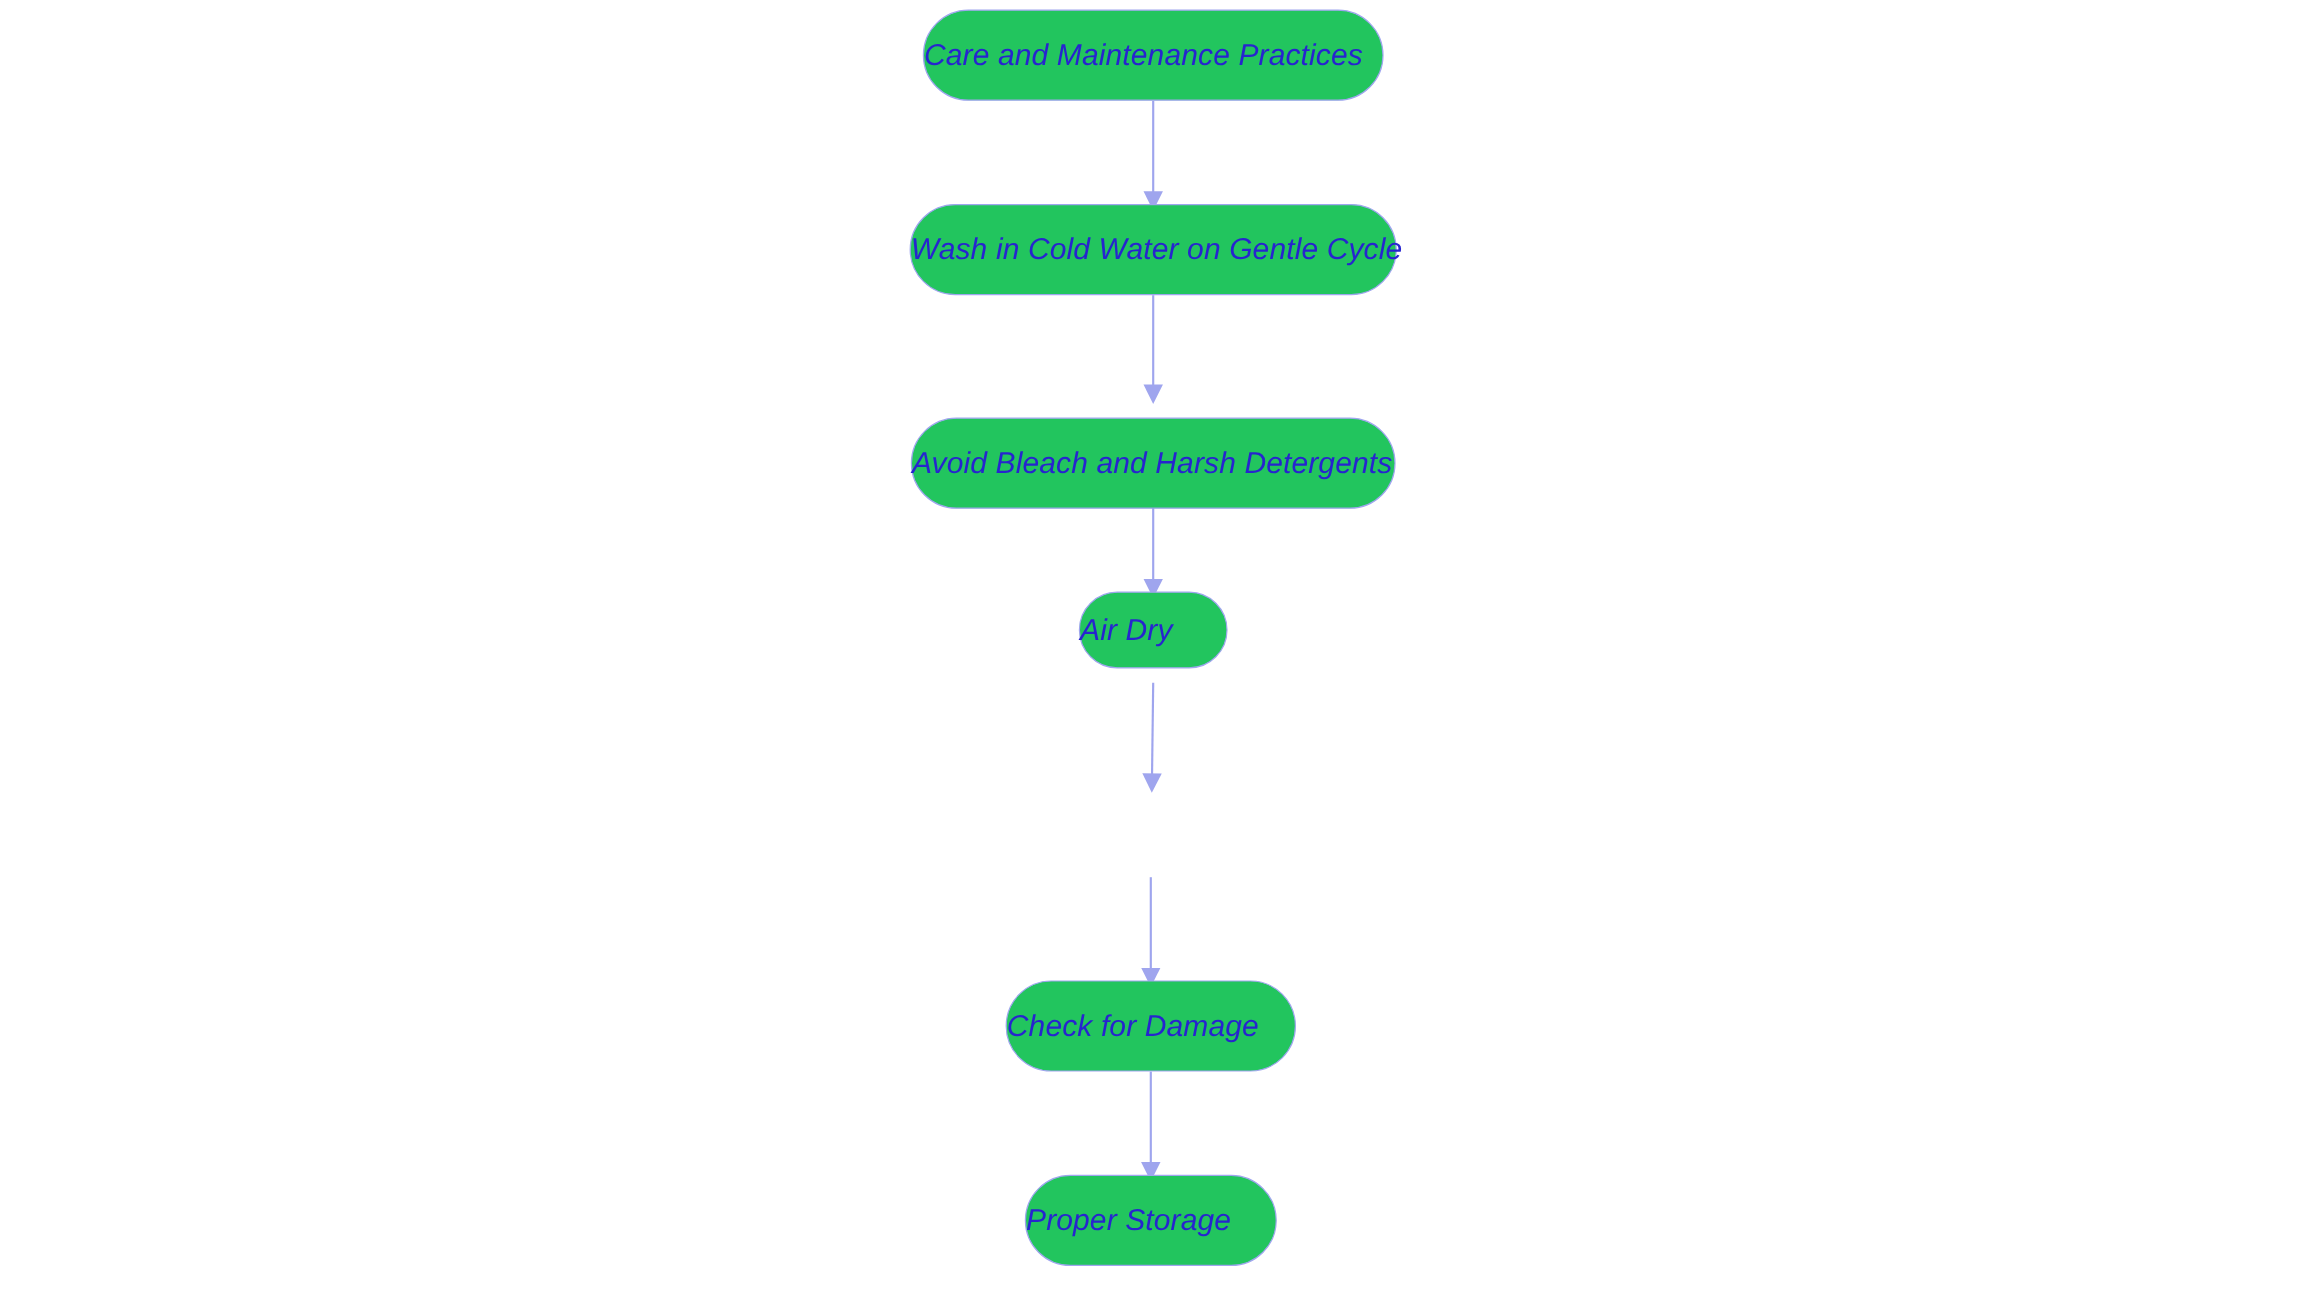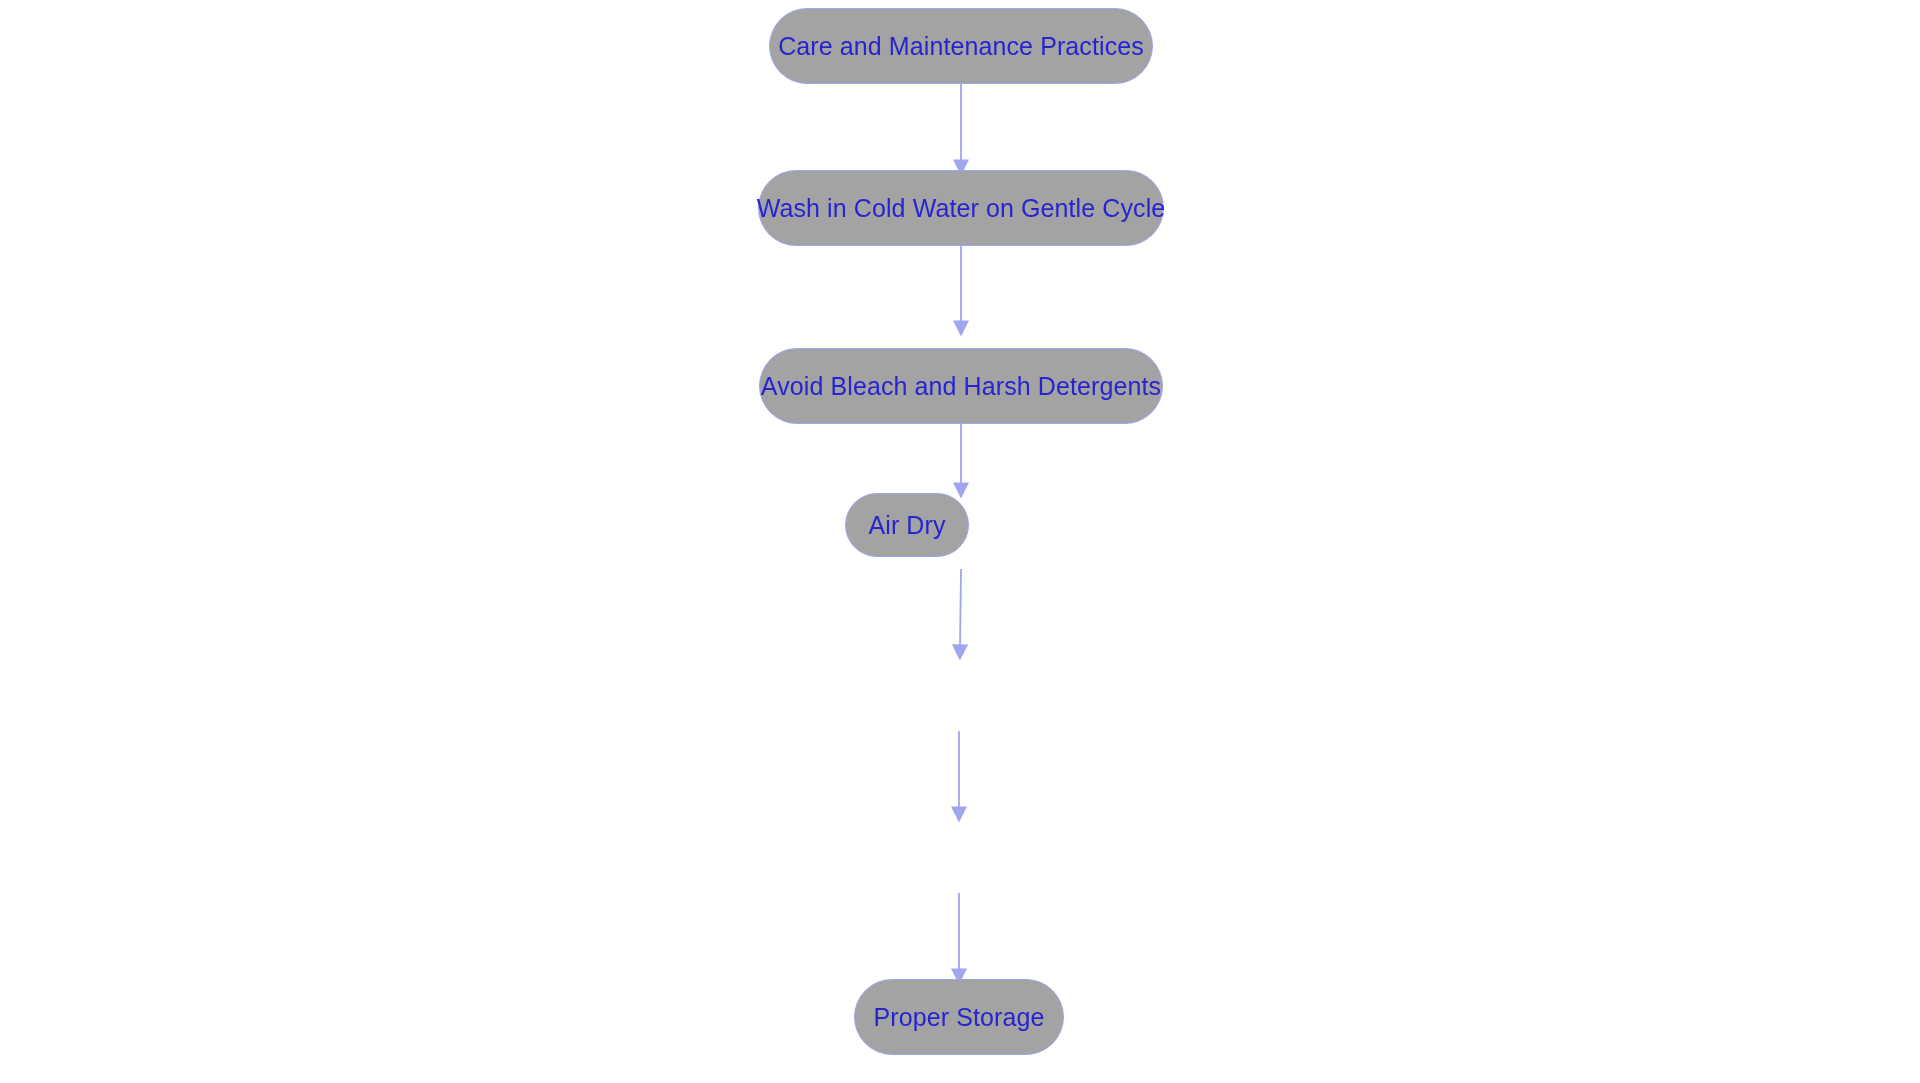--- a/index.html
+++ b/index.html
@@ -31,41 +31,42 @@
     height: 1083px;
     pointer-events: none;
   }
 
   
   .node {
     position: absolute;
     box-sizing: border-box;
     display: flex;
     align-items: center;
-    justify-content: center;
-    background: #a3a3a3;
+    justify-content: flex-start;
+    background: #22c55e;
     border: 1.3px solid #9fa5ee;
     border-radius: 999px;
     transform: translateX(-50%);
+    font-style: italic;
   }
   .node-label {
     color: #2724cf;
     font-family: "Liberation Sans", sans-serif;
     font-size: 25px;
     font-weight: 400;
     line-height: 1;
     white-space: nowrap;
     letter-spacing: 0.1px;
   }
 
   
   #node-0 { left: 961px; top: 8px;   width: 384px; height: 76px; }
   #node-1 { left: 961px; top: 170px; width: 406px; height: 76px; }
   #node-2 { left: 961px; top: 348px; width: 404px; height: 76px; }
-  #node-3 { left: 907px; top: 493px; width: 124px; height: 64px; }
+  #node-3 { left: 961px; top: 493px; width: 124px; height: 64px; }
   #node-4 { left: 959px; top: 655px; width: 315px; height: 76px; }
   #node-5 { left: 959px; top: 817px; width: 242px; height: 76px; }
   #node-6 { left: 959px; top: 979px; width: 210px; height: 76px; }
 </style>
 </head>
 <body>
 
 <div id="flowchart-canvas">
 
   <svg id="connector-layer" viewBox="0 0 1920 1083" width="1920" height="1083" xmlns="http://www.w3.org/2000/svg">
@@ -95,18 +96,21 @@
 
   <div class="node" id="node-2">
     <span class="node-label">Avoid Bleach and Harsh Detergents</span>
   </div>
 
   <div class="node" id="node-3">
     <span class="node-label">Air Dry</span>
   </div>
 
 
+  <div class="node" id="node-5">
+    <span class="node-label">Check for Damage</span>
+  </div>
 
   <div class="node" id="node-6">
     <span class="node-label">Proper Storage</span>
   </div>
 
 </div>
 
 </body></html>

